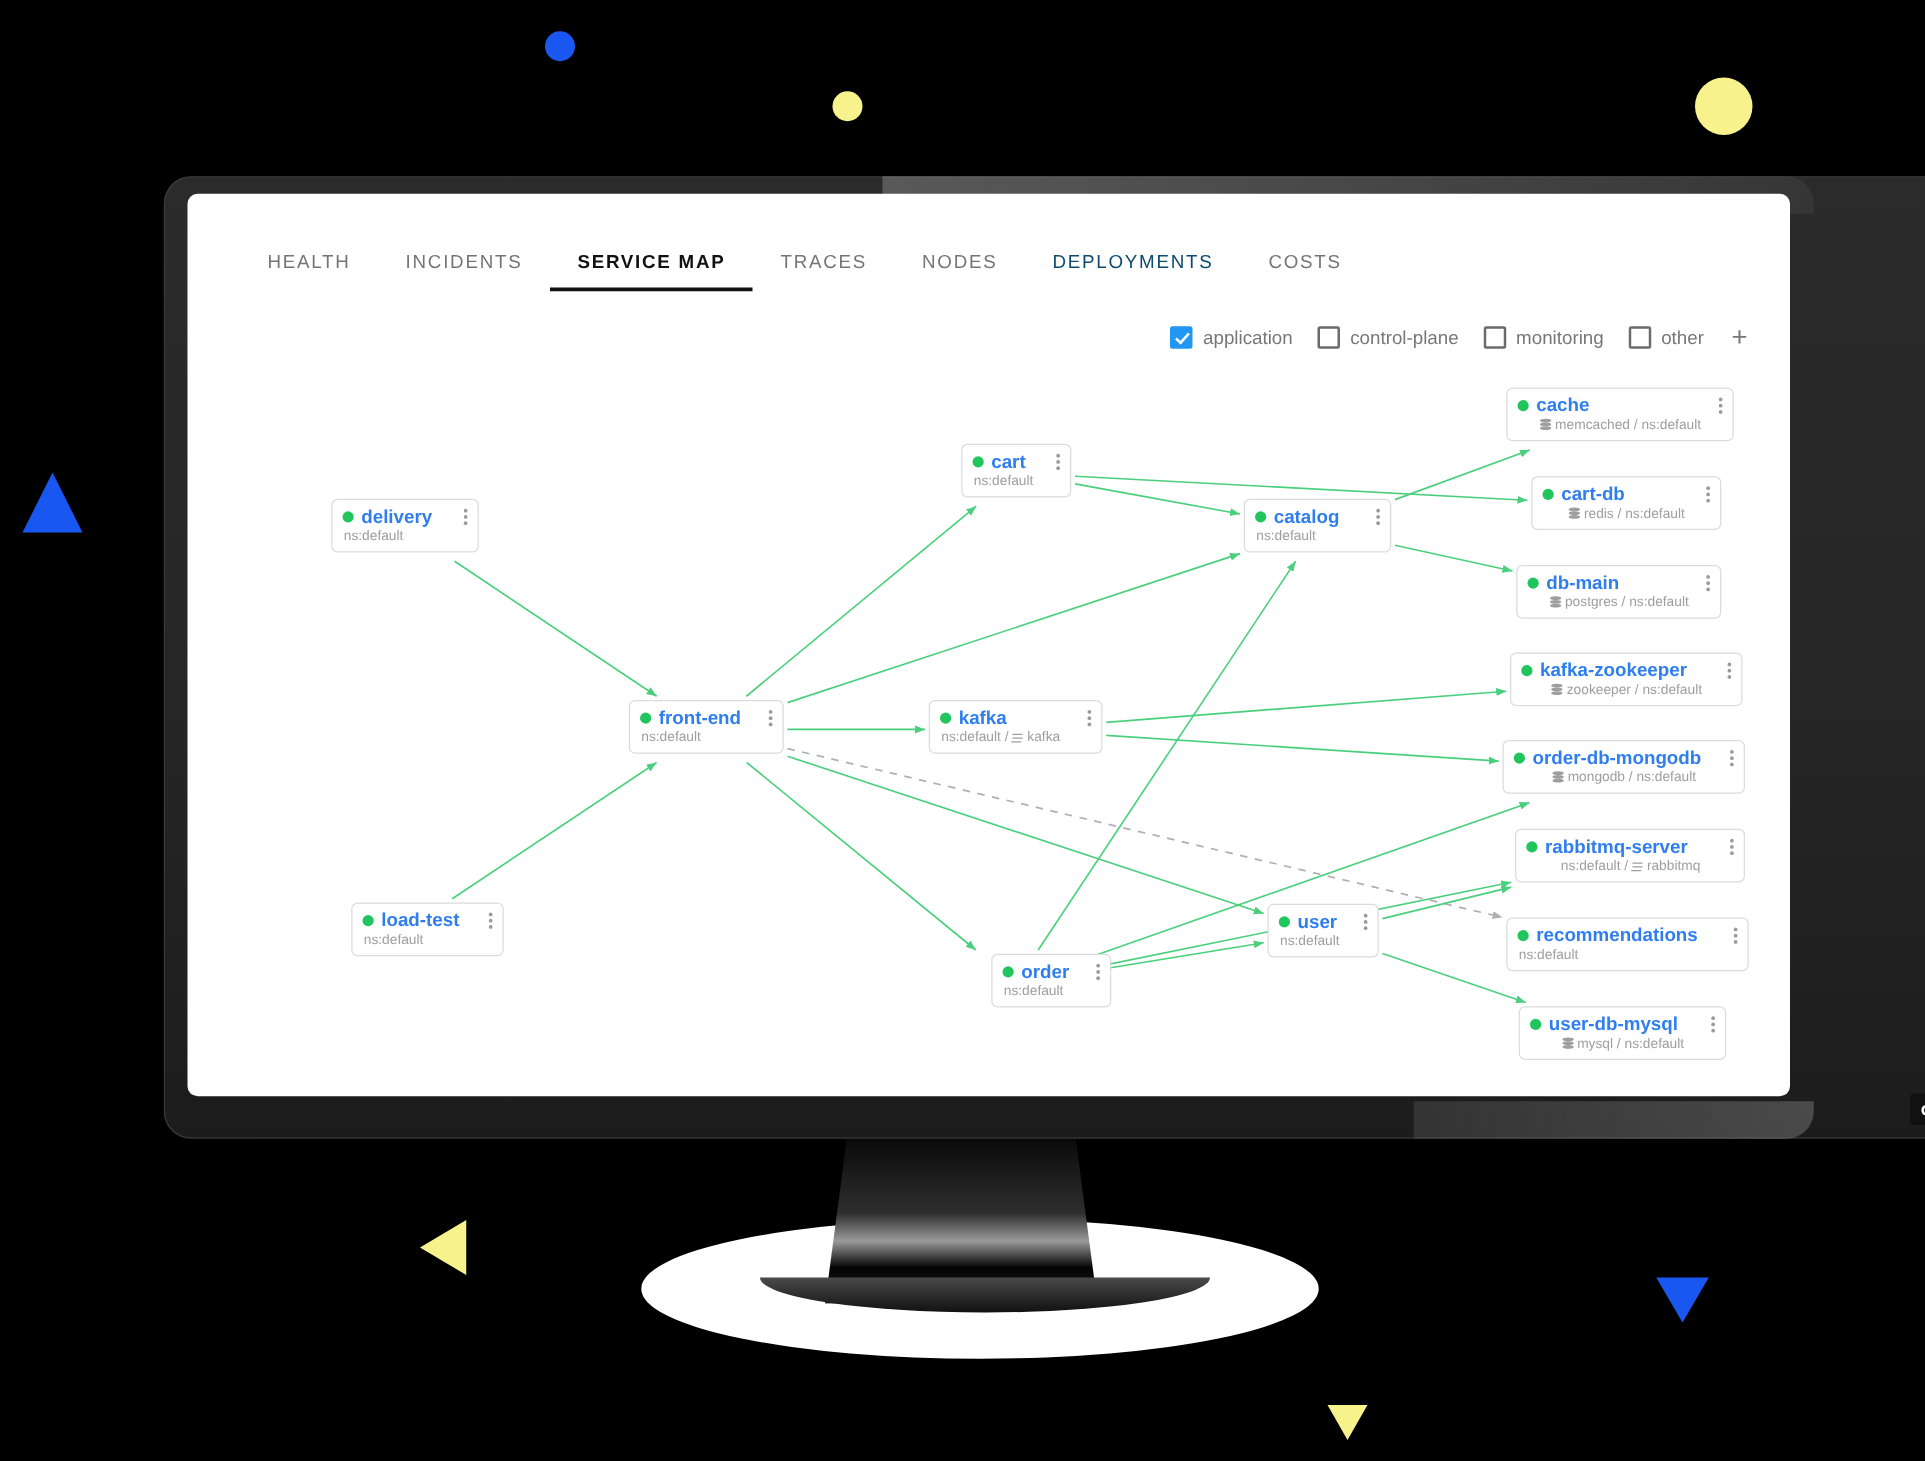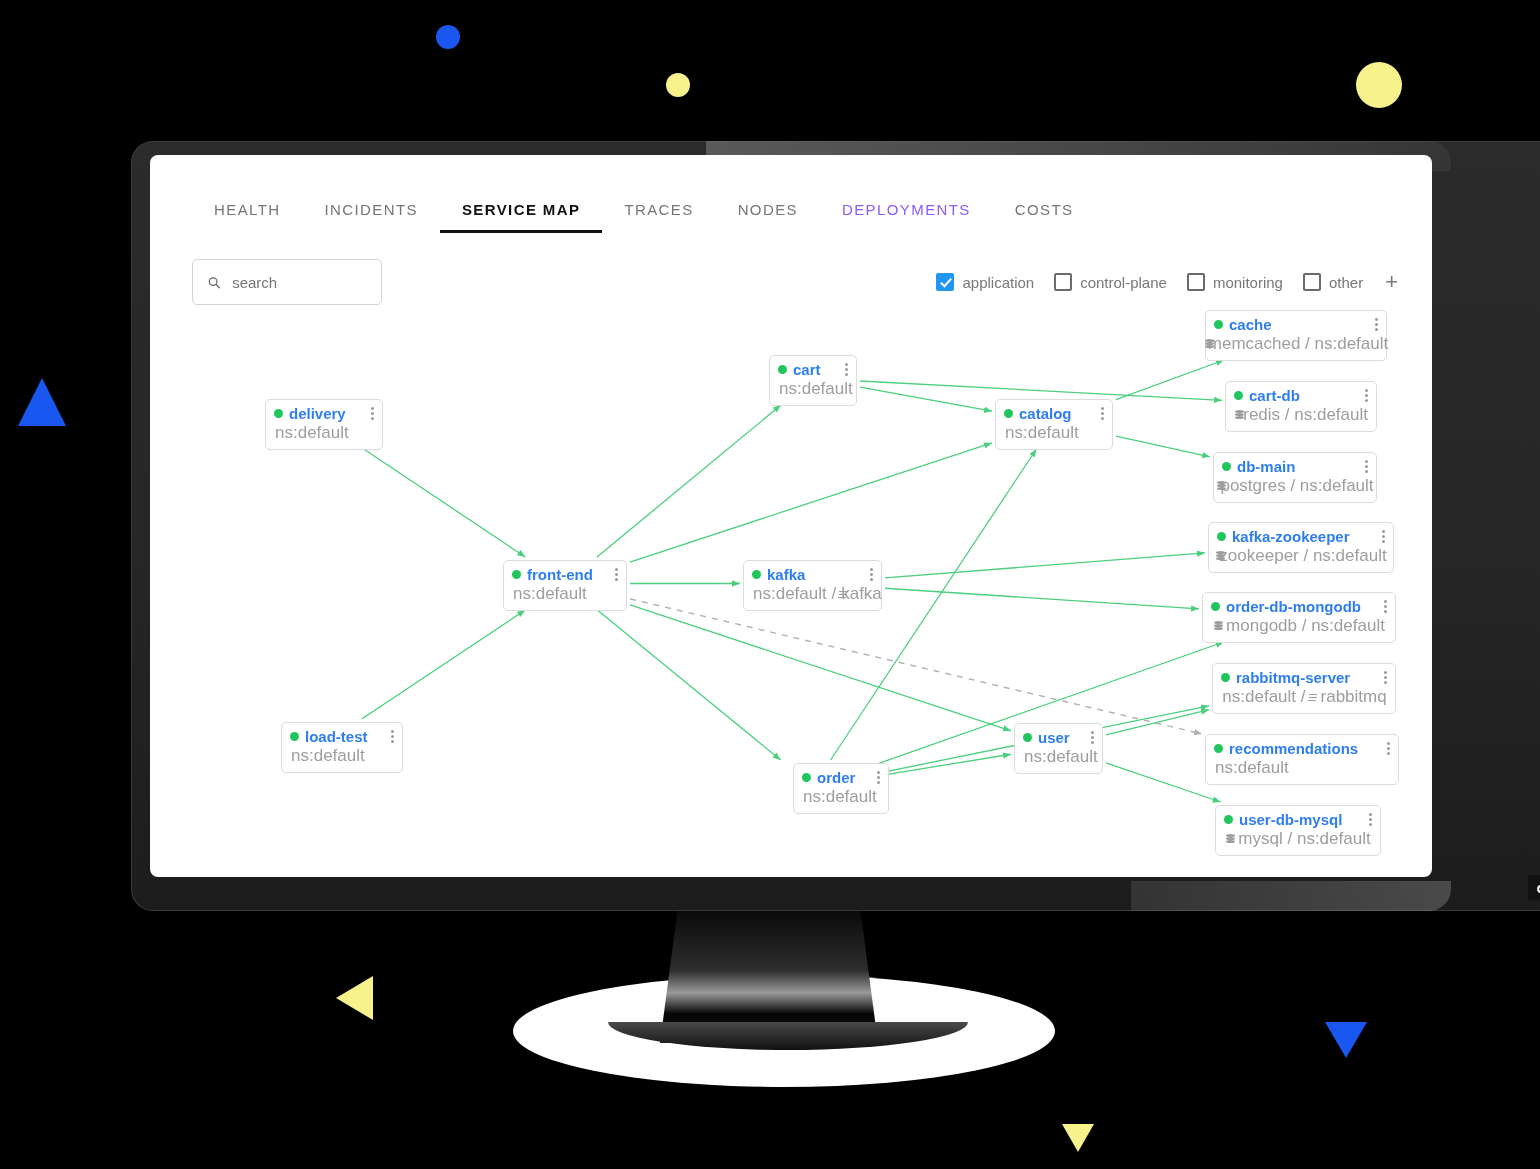--- a/index.html
+++ b/index.html
@@ -40,21 +40,21 @@
         background:linear-gradient(180deg,#0a0a0a 0%,#2e2e2e 45%,#9a9a9a 62%,#050505 78%,#1a1a1a 100%);
         clip-path:polygon(8% 0,92% 0,100% 100%,0 100%);}
   #base{position:absolute;left:608px;top:1022px;width:360px;height:28px;
         background:linear-gradient(180deg,#4a4a4a,#111);border-radius:0 0 50% 50%/0 0 100% 100%;}
   #glow{position:absolute;left:513px;top:975px;width:542px;height:112px;background:#fff;border-radius:50%;}
 
   
   #tabs{position:absolute;left:42px;top:40px;display:flex;gap:0;}
   .tab{font-size:15px;letter-spacing:1.4px;color:#757575;padding:6px 22px 12px;cursor:pointer;}
   .tab.active{color:#111;font-weight:bold;border-bottom:3px solid #111;}
-  .tab.dim{color:#8b5cf6;}
+  .tab.dim{color:#0c4a6e;}
 
   #toolbar{position:absolute;left:42px;top:104px;right:34px;display:flex;align-items:center;}
   .field{height:44px;border:1px solid #d3d3d3;border-radius:5px;display:flex;align-items:center;
          background:#fff;}
   #search-box{width:160px;padding:0 14px;gap:9px;}
   #search-box input{border:0;outline:0;font-size:15px;color:#555;width:100%;background:transparent;
          font-family:"Liberation Sans",sans-serif;}
   #ns-box{width:150px;margin-left:18px;padding:0 14px;justify-content:space-between;}
   #ns-box .nslabel{font-size:15px;color:#555;}
   .caret{width:0;height:0;border-left:6px solid transparent;border-right:6px solid transparent;
@@ -74,21 +74,21 @@
   #edges{position:absolute;left:0;top:0;width:1282px;height:562px;}
 
   .node{position:absolute;border:1px solid #dcdcdc;border-radius:5px;background:#fff;
         padding:5px 8px 6px 8px;box-sizing:border-box;cursor:pointer;}
   .nrow{display:flex;align-items:center;gap:6px;white-space:nowrap;}
   .dot{width:9px;height:9px;border-radius:50%;background:#21c55d;flex:none;}
   .nname{font-size:15px;color:#2f7ef0;font-weight:bold;}
   .kebab{margin-left:auto;padding-left:14px;color:#9a9a9a;font-size:13px;letter-spacing:0;
          line-height:7px;display:flex;flex-direction:column;gap:2px;align-items:center;}
   .kebab i{display:block;width:3px;height:3px;border-radius:50%;background:#9a9a9a;}
-  .nsub{font-size:17px;color:#9e9e9e;margin-top:1px;display:flex;align-items:center;
+  .nsub{font-size:11px;color:#9e9e9e;margin-top:1px;display:flex;align-items:center;
         gap:2px;white-space:nowrap;padding-left:1px;}
   .nsub.center{justify-content:center;}
   .db-ico{display:inline-block;width:9px;height:10px;position:relative;margin-right:1px;vertical-align:-1px;}
   .db-ico:before{content:"";position:absolute;left:0;top:0;width:9px;height:3px;border-radius:50%;
         background:#9e9e9e;box-shadow:0 3px 0 #9e9e9e,0 6px 0 #9e9e9e;}
   .q-ico{display:inline-block;width:10px;height:9px;position:relative;margin-right:1px;vertical-align:-1px;}
   .q-ico:before{content:"";position:absolute;left:1px;top:1px;width:8px;height:1.5px;
         background:#9e9e9e;box-shadow:0 3px 0 #9e9e9e,-1px 6px 0 #9e9e9e;}
 </style>
 </head>
@@ -115,27 +115,20 @@
         <div class="tab">HEALTH</div>
         <div class="tab">INCIDENTS</div>
         <div class="tab active">SERVICE MAP</div>
         <div class="tab">TRACES</div>
         <div class="tab">NODES</div>
         <div class="tab dim">DEPLOYMENTS</div>
         <div class="tab">COSTS</div>
       </nav>
 
     <div id="toolbar">
-      <div class="field" id="search-box">
-        <svg width="17" height="17" viewBox="0 0 24 24">
-          <circle cx="10.5" cy="10.5" r="6.5" fill="none" stroke="#666" stroke-width="2.1"></circle>
-          <line x1="15.4" y1="15.4" x2="21" y2="21" stroke="#666" stroke-width="2.1" stroke-linecap="round"></line>
-        </svg>
-        <input type="text" placeholder="search" style="">
-      </div>
       <div id="filters">
           <label class="chk">
             <span class="box on"></span>
             <span>application</span>
           </label>
           <label class="chk">
             <span class="box"></span>
             <span>control-plane</span>
           </label>
           <label class="chk">

